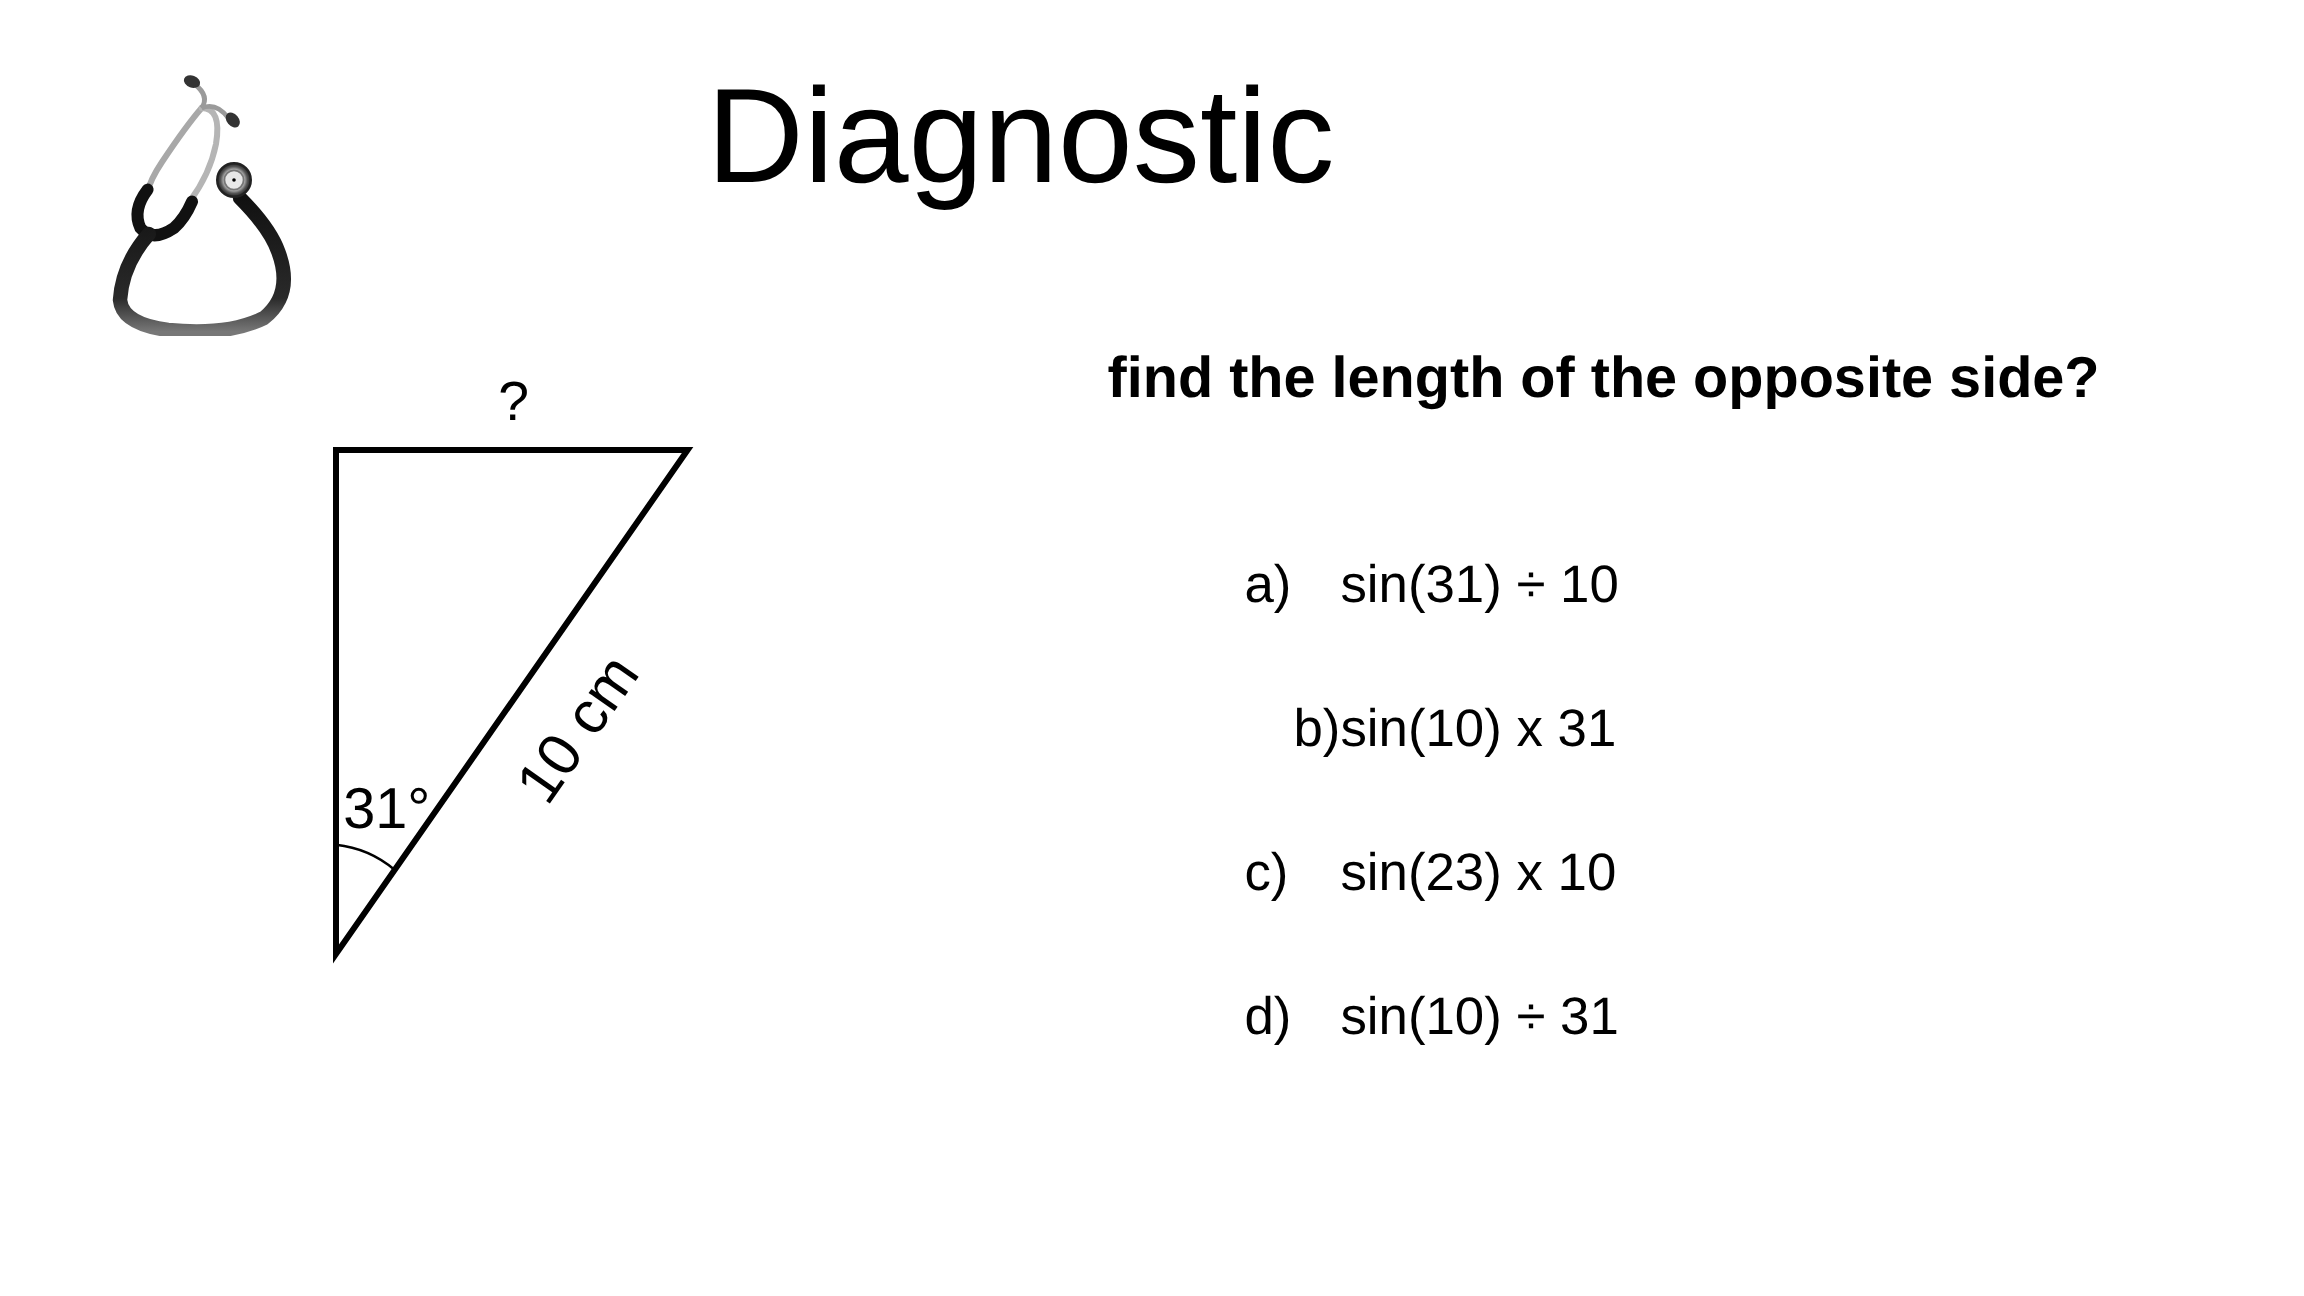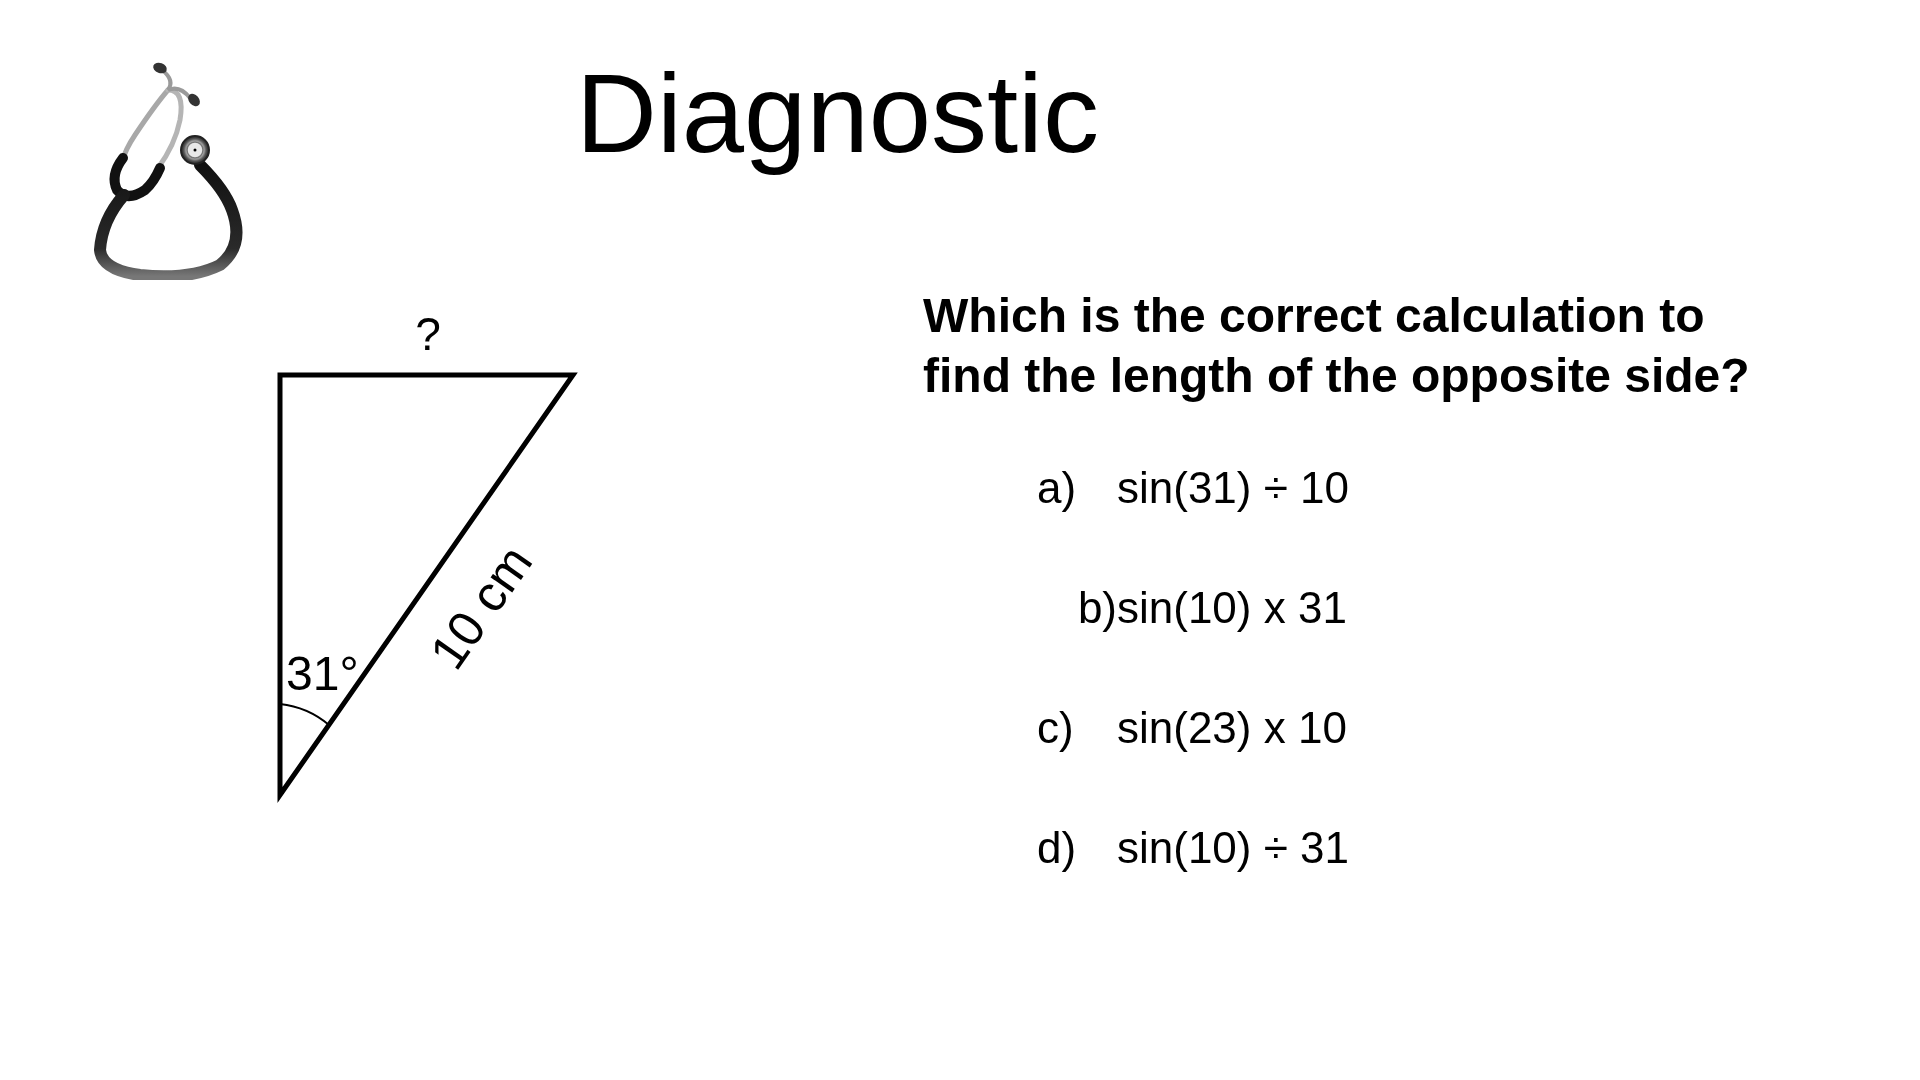--- a/index.html
+++ b/index.html
@@ -1,21 +1,21 @@
 <!DOCTYPE html>
 <html><head>
   <meta charset="utf-8">
   <style>
     html, body { margin: 0; padding: 0; }
     body {
       width: 1920px; height: 1080px; background: #ffffff; position: relative; overflow: hidden;
       font-family: "Liberation Sans", sans-serif; color: #000000;
     }
     .title {
-      position: absolute; left: 3px; width: 1656px; top: 58px; text-align: center;
+      position: absolute; left: 16px; width: 1656px; top: 58px; text-align: center;
       font-size: 112px; font-weight: 400; letter-spacing: 0px; line-height: 1;
       padding-left: 13px; box-sizing: border-box;
     }
     .stetho { position: absolute; left: 80px; top: 40px; width: 200px; height: 240px; }
     .diagram { position: absolute; left: 0; top: 0; width: 760px; height: 900px; }
     .diagram text { font-family: "Liberation Sans", sans-serif; fill: #000; }
     .question {
       position: absolute; left: 923px; top: 286px; width: 960px;
       font-size: 48px; font-weight: 700; line-height: 60px;
     }
@@ -69,21 +69,20 @@
 
   <path d="M 280 704 A 91 91 0 0 1 329 725" fill="none" stroke="#000" stroke-width="2"></path>
   <text x="428" y="350" font-size="46" text-anchor="middle">?</text>
   <text x="286" y="690" font-size="48">
     <tspan>31°</tspan>
   </text>
   <text x="0" y="0" font-size="50" text-anchor="middle" transform="translate(495 617) rotate(-55)">10 cm</text>
 </svg>
 
 <div class="question">
-  <div>Which is the correct calculation to</div>
   <div>find the length of the opposite side?</div>
 </div>
 
 <div class="options">
   <div class="option" style="top:0px;">
     <span class="label">a)</span><span class="expr">sin(31) ÷ 10</span>
   </div>
   <div class="option" style="top:120px;text-align:right;">
     <span class="label">b)</span><span class="expr">sin(10) x 31</span>
   </div>

